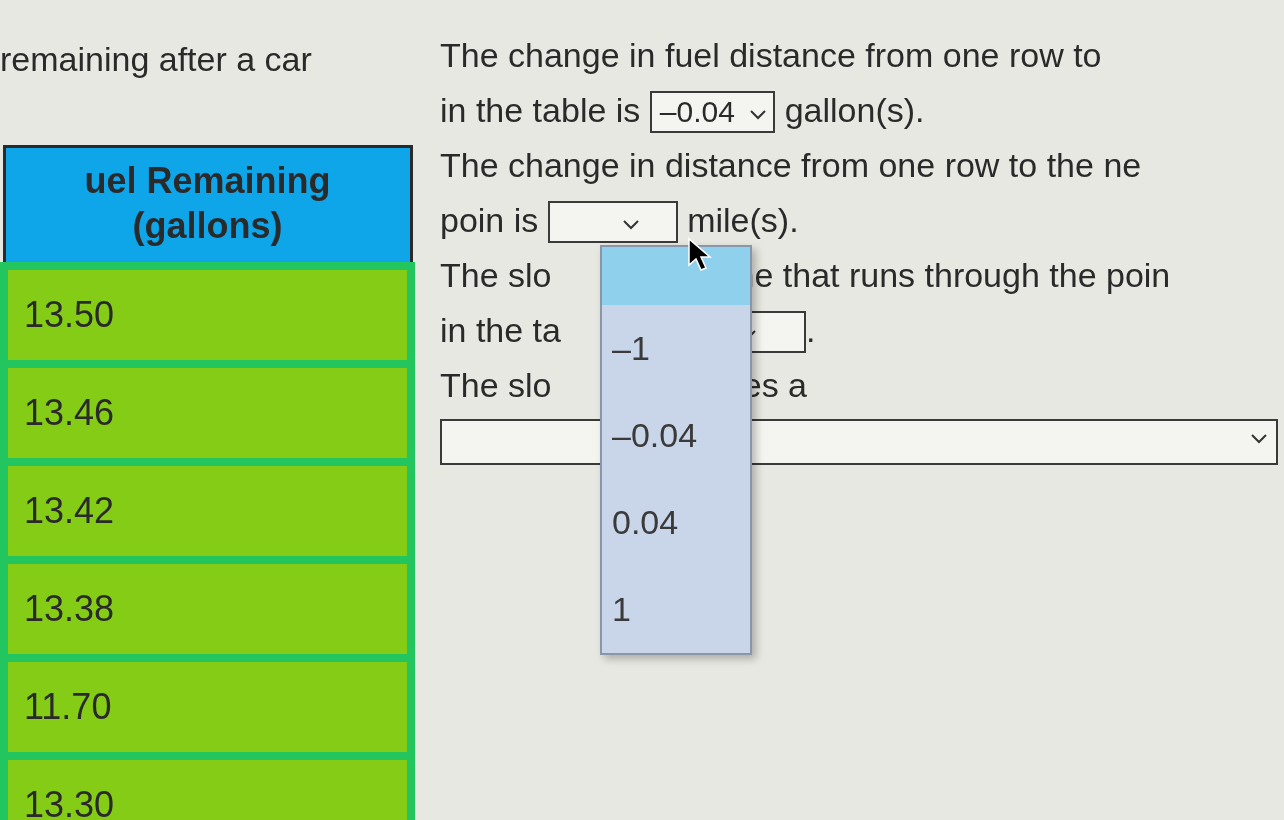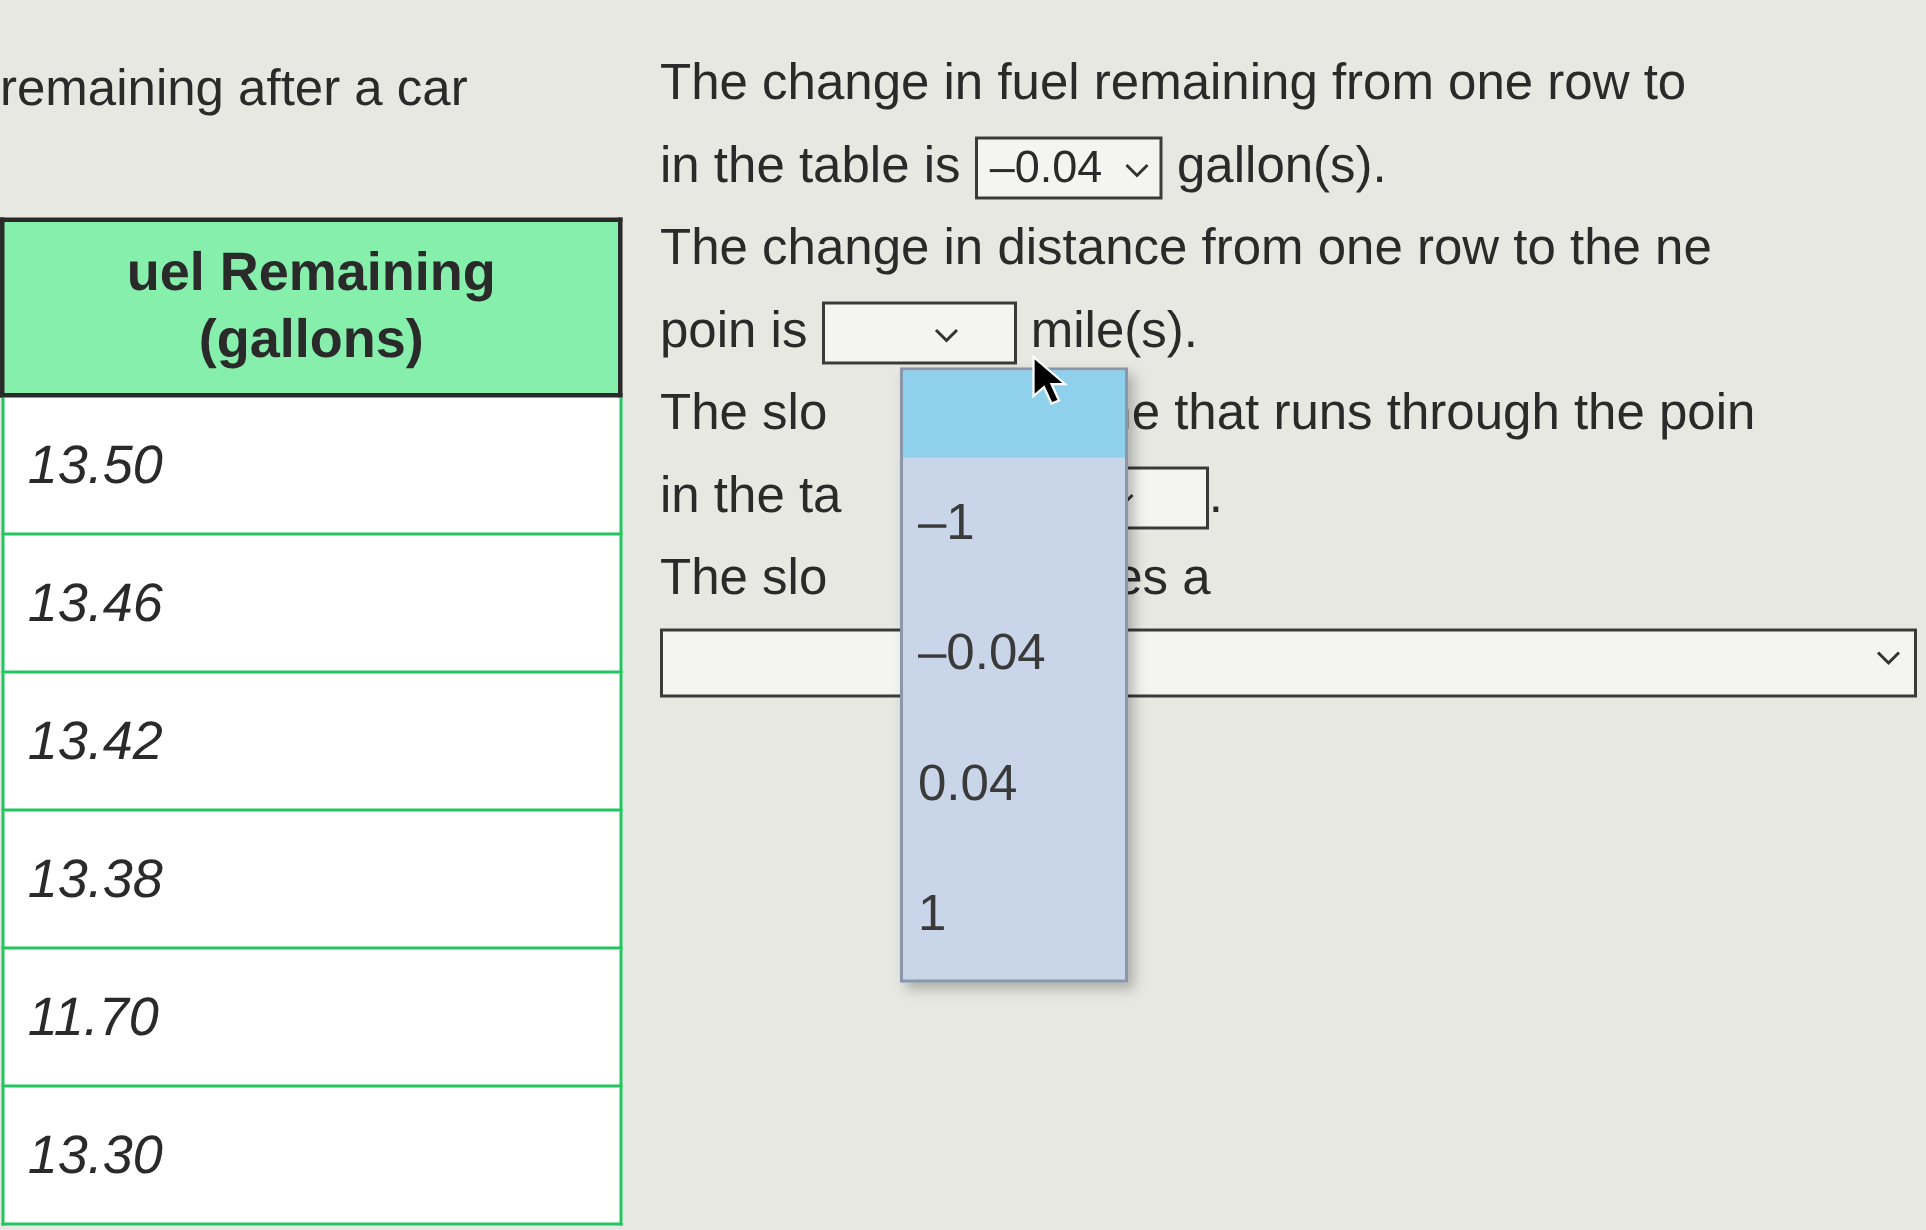--- a/index.html
+++ b/index.html
@@ -31,36 +31,35 @@
     white-space: nowrap;
   }
   .table {
     position: absolute;
     left: 0;
     top: 145px;
     width: 415px;
     border-collapse: collapse;
   }
   .table th {
-    background: #86efac;
+    background: #0ea5e9;
     border: 3px solid #2a2a2a;
     padding: 10px 8px 14px 8px;
     font-weight: bold;
     text-align: center;
     font-size: 36px;
     line-height: 1.25;
     margin-top: 30px;
   }
   .table td {
-    border: 2px solid #22c55e;
+    border: 8px solid #22c55e;
     padding: 18px 16px;
     text-align: left;
     font-size: 36px;
-    background: #ffffff;
-    font-style: italic;
+    background: #84cc16;
   }
   .right {
     position: absolute;
     left: 440px;
     top: 30px;
     width: 860px;
   }
   .right p {
     margin: 0 0 4px 0;
   }
@@ -156,21 +155,21 @@
           <td>11.70</td>
         </tr>
       <tr>
           <td>13.30</td>
         </tr>
     </tbody>
   </table>
 
   <div class="right">
     <p>
-      <span>The change in fuel remaining from one row to </span>
+      <span>The change in fuel distance from one row to </span>
     </p>
     <p>
       <span>in the table is </span>
       <span class="sel sel-small">
         <span>–0.04</span>
         <span class="caret">
           <svg width="18" height="14" viewBox="0 0 18 14">
               <polyline points="2,4 9,11 16,4" fill="none" stroke="#333" stroke-width="2"></polyline>
             </svg>
         </span>

